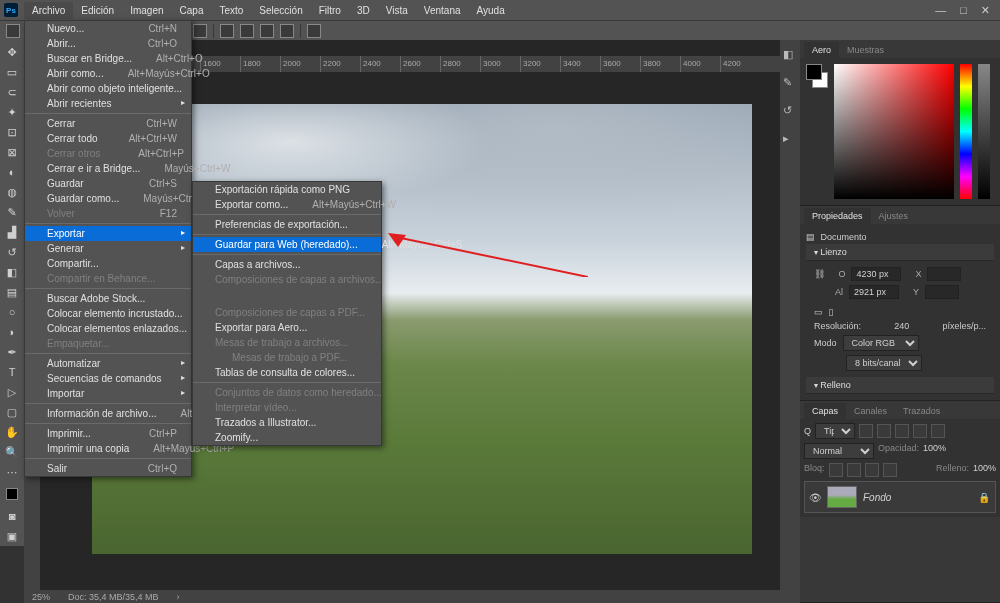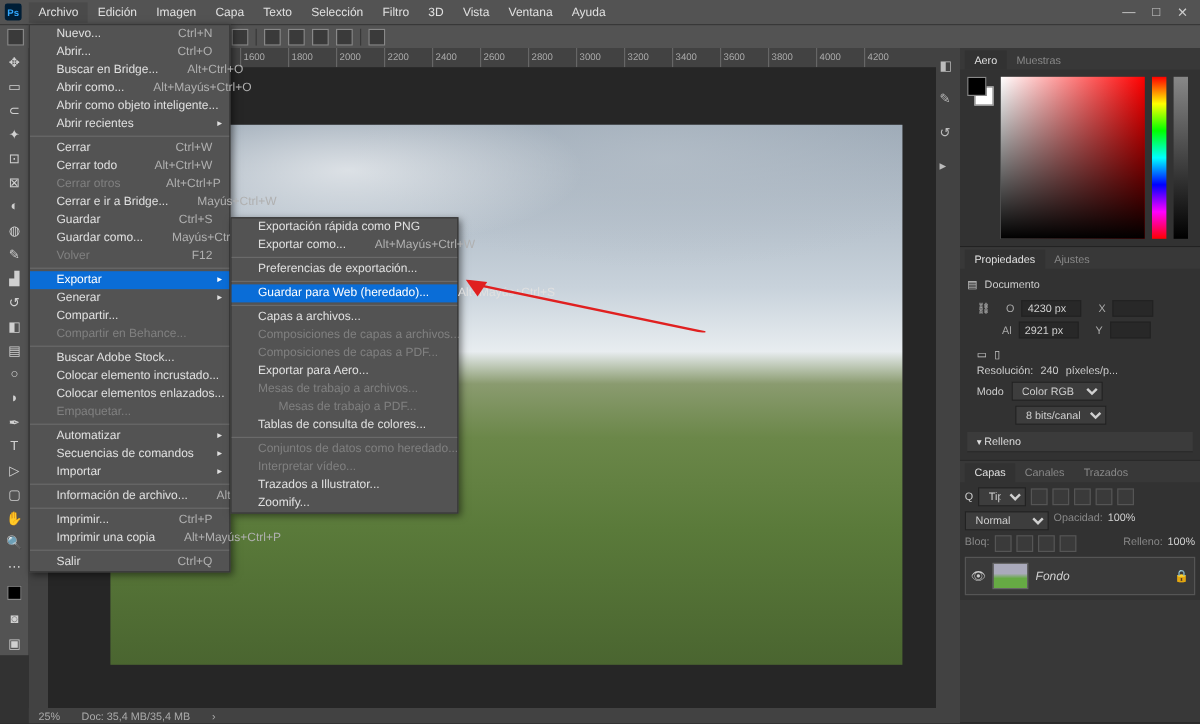--- a/index.html
+++ b/index.html
@@ -18,21 +18,21 @@
 .ob-ico { width: 14px; height: 14px; border: 1px solid #888; background: #3a3a3a; }
 .ob-divider { width: 1px; height: 14px; background: #383838; }
 
 
 .toolbox { position: absolute; left: 0; top: 40px; width: 24px; background: #535353; display: flex; flex-direction: column; padding-top: 2px; }
 .tool { width: 22px; height: 18px; display: flex; align-items: center; justify-content: center; color: #d0d0d0; font-size: 11px; margin: 1px; }
 .tool.fw { width: 22px; height: 22px; }
 
 
 .canvas-area { position: absolute; left: 24px; top: 40px; right: 220px; bottom: 13px; background: #262626; }
-.ruler-h { position: absolute; left: 16px; top: 0; right: 0; height: 16px; background: #424242; display: flex; font-size: 8px; color: #aaa; overflow: hidden; }
+.ruler-h { position: absolute; left: 16px; top: 16px; right: 0; height: 16px; background: #424242; display: flex; font-size: 8px; color: #aaa; overflow: hidden; }
 .ruler-h span { width: 40px; flex-shrink: 0; text-align: left; border-left: 1px solid #666; padding-left: 2px; line-height: 16px; }
 .ruler-v { position: absolute; left: 0; top: 16px; width: 16px; bottom: 0; background: #424242; }
 .canvas-img { position: absolute; left: 68px; top: 64px; width: 660px; height: 450px; background: linear-gradient(to bottom, #9ba8b5 0%, #c8d2db 30%, #e8edf0 42%, #8a9b6f 48%, #6b8749 58%, #5a7a3a 75%, #4a6530 100%); }
 .canvas-img::before { content:''; position:absolute; top:0; left:0; right:0; height:42%; background: radial-gradient(ellipse at 30% 20%, rgba(255,255,255,0.6) 0%, transparent 30%), radial-gradient(ellipse at 70% 15%, rgba(180,190,200,0.8) 0%, transparent 40%); }
 
 
 .dropdown { position: absolute; background: #535353; border: 1px solid #383838; box-shadow: 2px 2px 6px rgba(0,0,0,0.5); z-index: 100; }
 .dd-item { display: flex; justify-content: space-between; padding: 2px 14px 2px 22px; font-size: 10px; color: #e0e0e0; white-space: nowrap; cursor: default; }
 .dd-item.disabled { color: #808080; gap: 14px; }
 .dd-item.highlighted { background: #0a6dd7; color: #fff; }
@@ -312,21 +312,21 @@
       <span>Guardar para Web (heredado)...</span>
       <span class="shortcut">Alt+Mayús+Ctrl+S</span>
     </div>
     <div class="dd-sep"></div>
     <div class="dd-item" style="position: relative;">
       <span>Capas a archivos...</span>
     </div>
     <div class="dd-item disabled" style="position: relative;">
       <span>Composiciones de capas a archivos...</span>
     </div>
-    <div class="dd-item disabled" style="position: relative;">
+    <div class="dd-item disabled" style="position: relative; margin-top: 18px;">
       <span>Composiciones de capas a PDF...</span>
     </div>
     <div class="dd-item" style="position: relative;">
       <span>Exportar para Aero...</span>
     </div>
     <div class="dd-item disabled" style="position: relative;">
       <span>Mesas de trabajo a archivos...</span>
     </div>
     <div class="dd-item disabled" style="position: relative; padding-left: 39px;">
       <span>Mesas de trabajo a PDF...</span>
@@ -382,40 +382,41 @@
   <div class="panel-section">
     <div class="panel-tabs">
       <div class="panel-tab active">Propiedades</div>
       <div class="panel-tab">Ajustes</div>
     </div>
     <div class="panel-body">
       <div class="prop-row">
           <span>▤</span>
           <span>Documento</span>
         </div>
+      <div class="accordion">Lienzo</div>
       <div style="padding:4px 8px">
         <div class="prop-row">
           <span>⛓</span>
           <span class="prop-label">O</span>
           <input class="prop-input" value="4230 px" style="">
           <span class="prop-label">X</span>
           <input class="prop-input" style="width: 34px;">
         </div>
         <div class="prop-row">
           <span style="width:9px"></span>
           <span class="prop-label">Al</span>
           <input class="prop-input" value="2921 px" style="">
           <span class="prop-label">Y</span>
           <input class="prop-input" style="width: 34px;">
         </div>
         <div class="prop-row" style="margin-top:4px">
           <span>▭</span>
           <span>▯</span>
         </div>
-        <div class="prop-row" style="justify-content:flex-start">
+        <div class="prop-row" style="justify-content:space-between">
           <span>Resolución:</span>
           <span>240</span>
           <span>píxeles/p...</span>
         </div>
         <div class="prop-row">
           <span>Modo</span>
           <select class="prop-select"><option>Color RGB</option></select>
         </div>
         <div class="prop-row">
           <span style="width:26px"></span>

